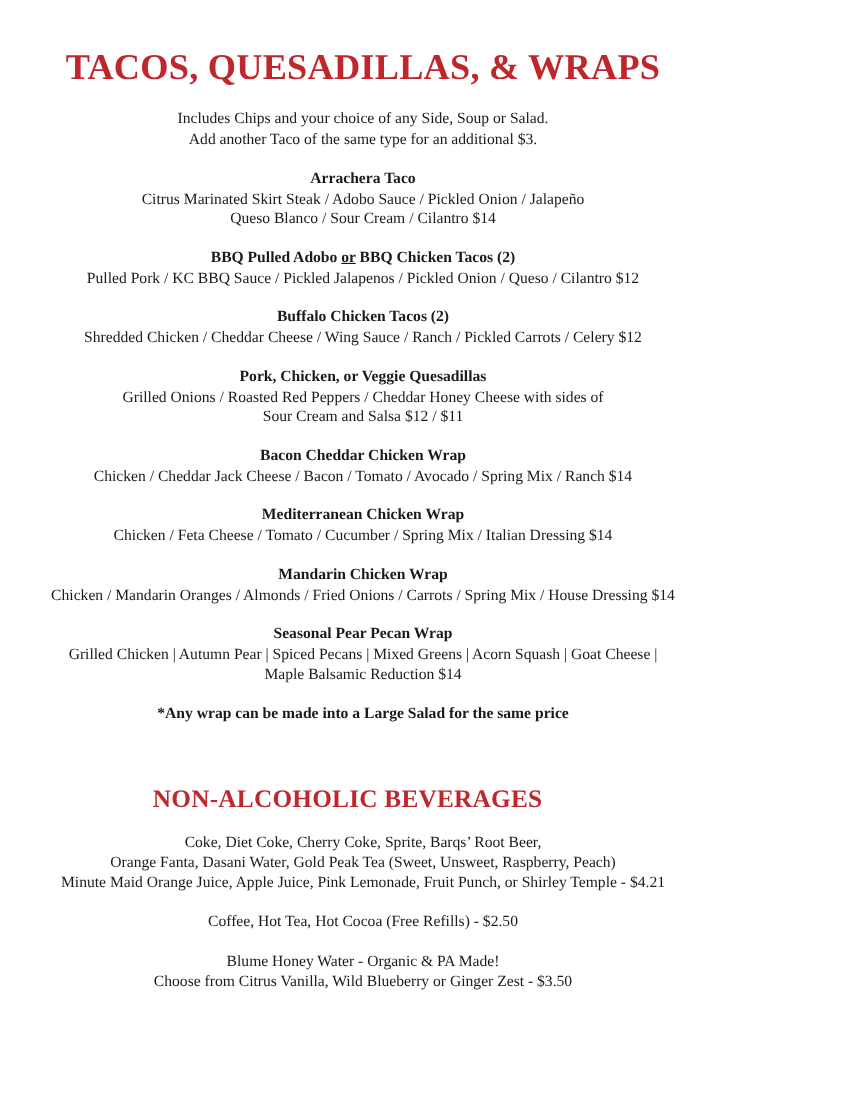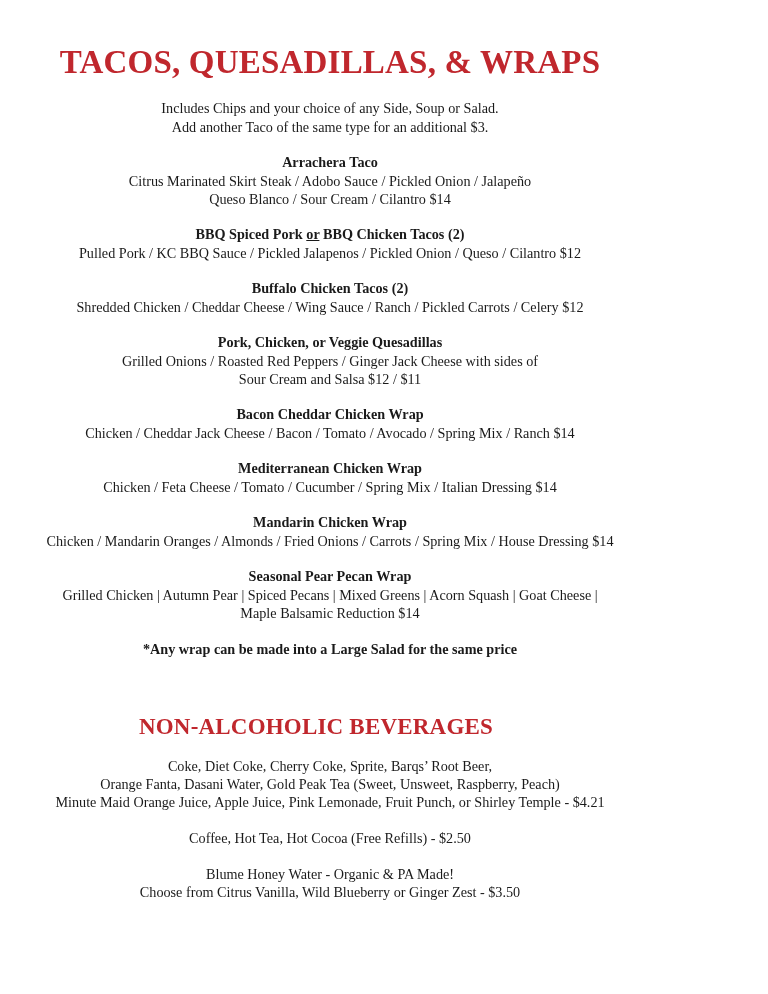--- a/index.html
+++ b/index.html
@@ -62,28 +62,28 @@
 
   <h1 class="section-title title-main">TACOS, QUESADILLAS, &amp; WRAPS</h1>
 
   <div class="line" style="top:99px">Includes Chips and your choice of any Side, Soup or Salad.</div>
   <div class="line" style="top:118px">Add another Taco of the same type for an additional $3.</div>
 
   <div class="line bold" style="top:153px">Arrachera Taco</div>
   <div class="line" style="top:172px">Citrus Marinated Skirt Steak / Adobo Sauce / Pickled Onion / Jalapeño</div>
   <div class="line" style="top:190px">Queso Blanco / Sour Cream / Cilantro $14</div>
 
-  <div class="line bold" style="top:225px"><span>BBQ Spiced Pork </span><span class="u">or</span><span> BBQ Chicken Tacos (2)</span></div>
+  <div class="line bold" style="top:225px"><span>BBQ Pulled Adobo </span><span class="u">or</span><span> BBQ Chicken Tacos (2)</span></div>
   <div class="line" style="top:244px">Pulled Pork / KC BBQ Sauce / Pickled Jalapenos / Pickled Onion / Queso / Cilantro $12</div>
 
   <div class="line bold" style="top:279px">Buffalo Chicken Tacos (2)</div>
   <div class="line" style="top:298px">Shredded Chicken / Cheddar Cheese / Wing Sauce / Ranch / Pickled Carrots / Celery $12</div>
 
   <div class="line bold" style="top:333px">Pork, Chicken, or Veggie Quesadillas</div>
-  <div class="line" style="top:352px">Grilled Onions / Roasted Red Peppers / Ginger Jack Cheese with sides of</div>
+  <div class="line" style="top:352px">Grilled Onions / Roasted Red Peppers / Cheddar Honey Cheese with sides of</div>
   <div class="line" style="top:370px">Sour Cream and Salsa $12 / $11</div>
 
   <div class="line bold" style="top:405px">Bacon Cheddar Chicken Wrap</div>
   <div class="line" style="top:424px">Chicken / Cheddar Jack Cheese / Bacon / Tomato / Avocado / Spring Mix / Ranch $14</div>
 
   <div class="line bold" style="top:459px">Mediterranean Chicken Wrap</div>
   <div class="line" style="top:478px">Chicken / Feta Cheese / Tomato / Cucumber / Spring Mix / Italian Dressing $14</div>
 
   <div class="line bold" style="top:513px">Mandarin Chicken Wrap</div>
   <div class="line" style="top:532px">Chicken / Mandarin Oranges / Almonds / Fried Onions / Carrots / Spring Mix / House Dressing $14</div>

